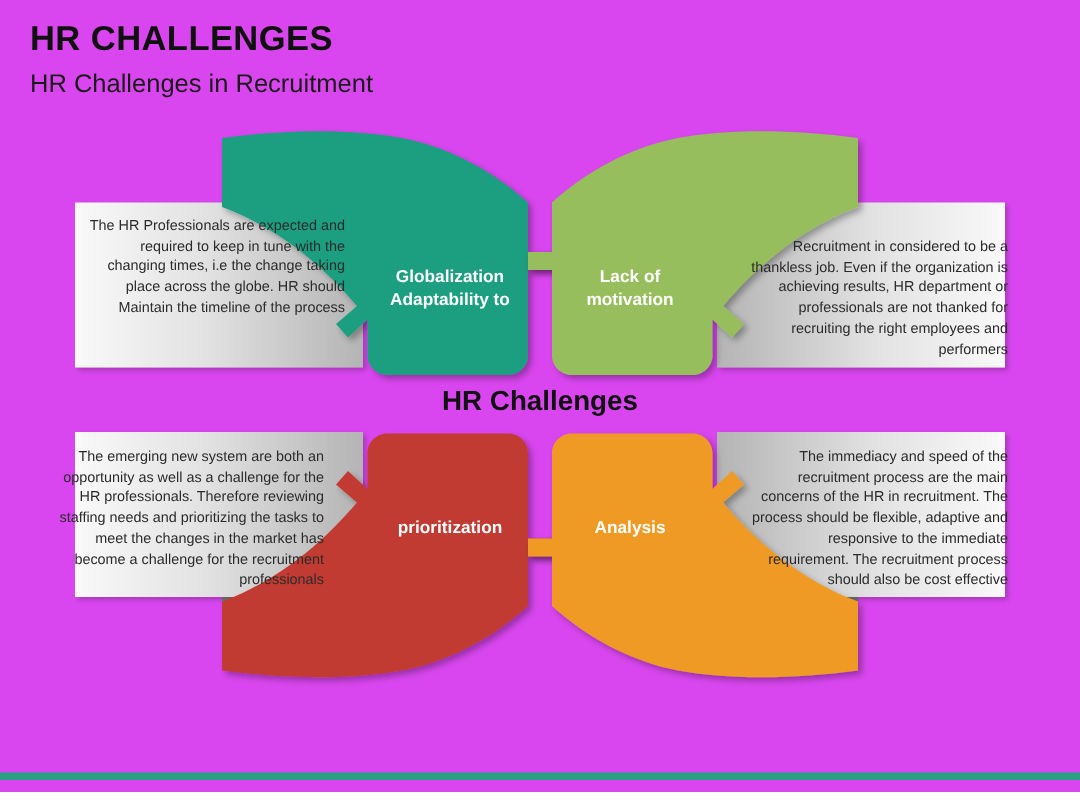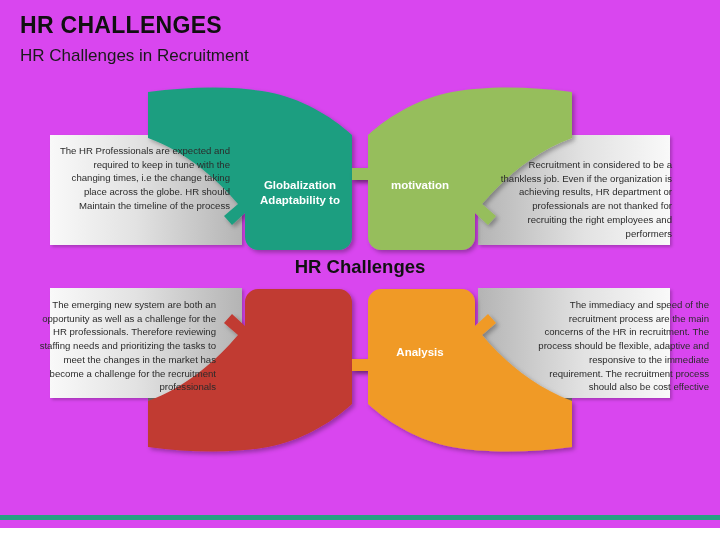--- a/index.html
+++ b/index.html
@@ -64,21 +64,21 @@
     position: absolute;
     font-size: 9.6px;
     line-height: 1.43;
     color: #2b2b2b;
     z-index: 6;
     pointer-events: auto;
   }
   .desc-tl { left: 52px;  top: 144px; width: 178px; text-align: right; }
   .desc-tr { left: 492px; top: 146px; width: 180px; text-align: right; margin-top: 12px; }
   .desc-bl { left: 36px;  top: 298px; width: 180px; text-align: right; }
-  .desc-br { left: 496px; top: 298px; width: 176px; text-align: right; margin-left: 37px; }
+  .desc-br { left: 496px; top: 298px; width: 176px; text-align: right; }
 
   
   .arrow-label {
     position: absolute;
     color: #ffffff;
     font-size: 11.5px;
     font-weight: bold;
     line-height: 1.33;
     text-align: center;
     z-index: 8;
@@ -219,23 +219,25 @@
   <div class="desc desc-bl">The emerging new system are both an opportunity as well as a challenge for the HR professionals. Therefore reviewing staffing needs and prioritizing the tasks to meet the changes in the market has become a challenge for the recruitment professionals</div>
   <div class="desc desc-br">The immediacy and speed of the recruitment process are the main concerns of the HR in recruitment. The process should be flexible, adaptive and responsive to the immediate requirement. The recruitment process should also be cost effective</div>
 
   <div class="center-heading">HR Challenges</div>
 
   <div class="arrow-label lbl-tl">
     <div>Globalization</div>
     <div>Adaptability to</div>
   </div>
   <div class="arrow-label lbl-tr">
+    <div>Lack of</div>
     <div>motivation</div>
   </div>
   <div class="arrow-label lbl-bl">
+    <div>prioritization</div>
   </div>
   <div class="arrow-label lbl-br">
     <div>Analysis</div>
   </div>
 
   <div class="bottom-bar" style="background: rgb(39, 160, 132);"></div>
 
 </div>
 
 </body></html>

